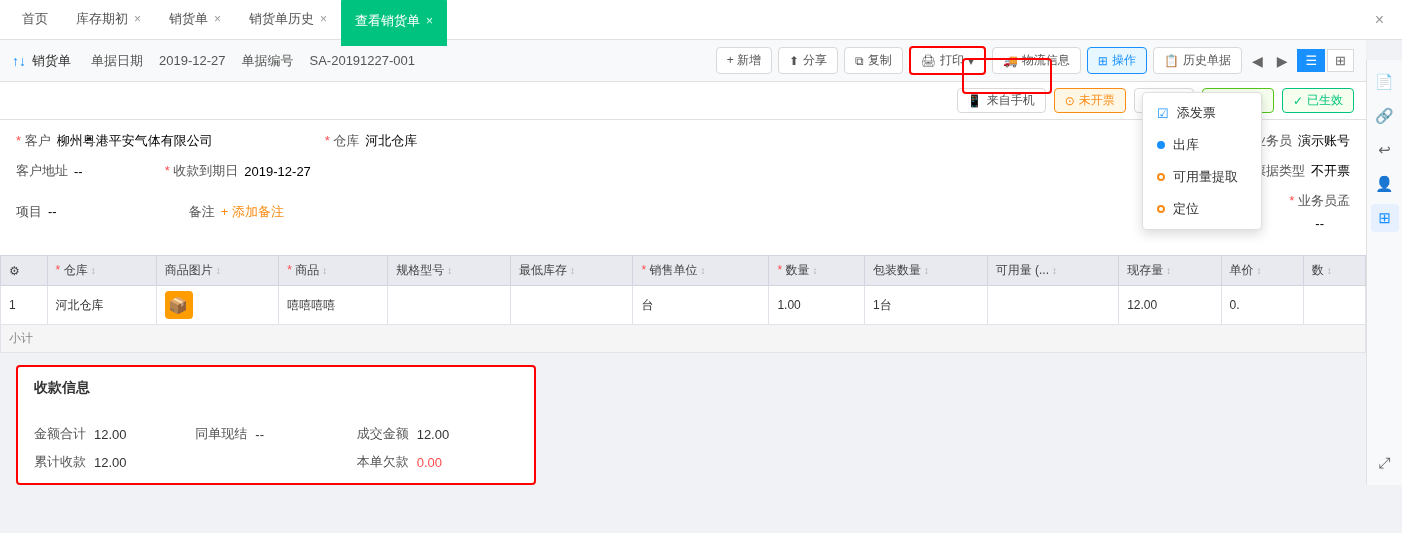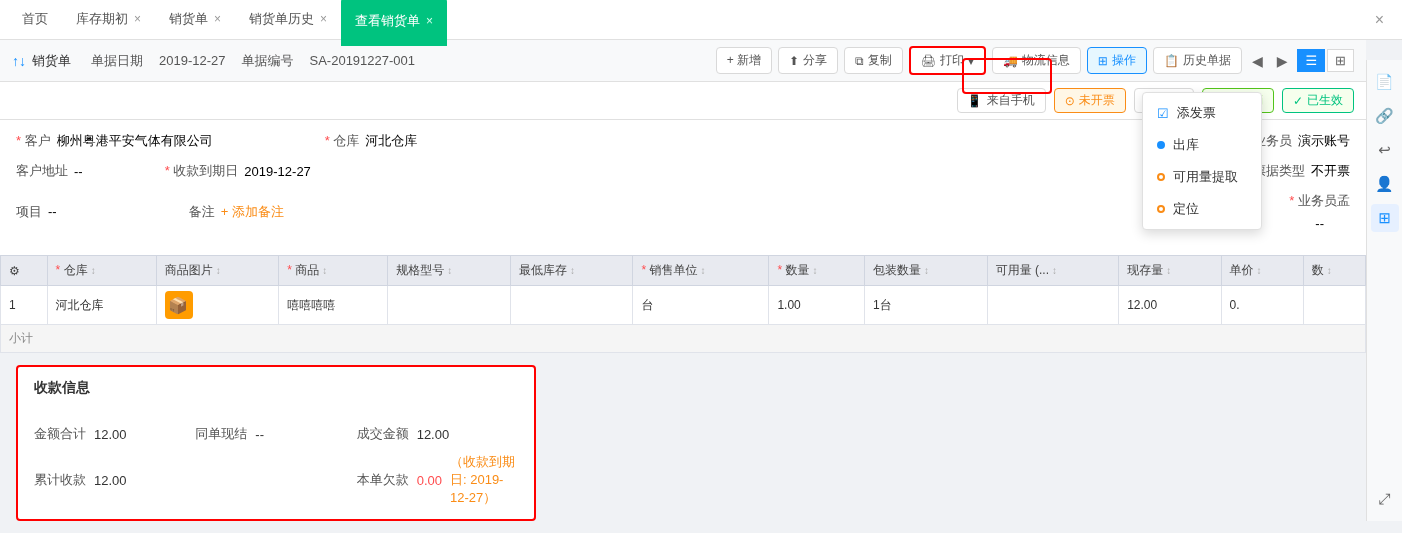--- a/index.html
+++ b/index.html
@@ -344,21 +344,20 @@
           <span class="info-value">12.00</span>
         </div>
         <div class="info-row">
           <span class="info-label">累计收款</span>
           <span class="info-value">12.00</span>
         </div>
         <div></div>
         <div class="info-row">
           <span class="info-label">本单欠款</span>
           <span class="info-value red">0.00</span>
-          <span class="info-value orange">（收款到期日: 2019-12-27）</span>
         </div>
       </div>
     </div>
   </div>
 
   <div class="right-sidebar">
     <div class="sidebar-icon">📄</div>
     <div class="sidebar-icon">🔗</div>
     <div class="sidebar-icon">↩</div>
     <div class="sidebar-icon">👤</div>

